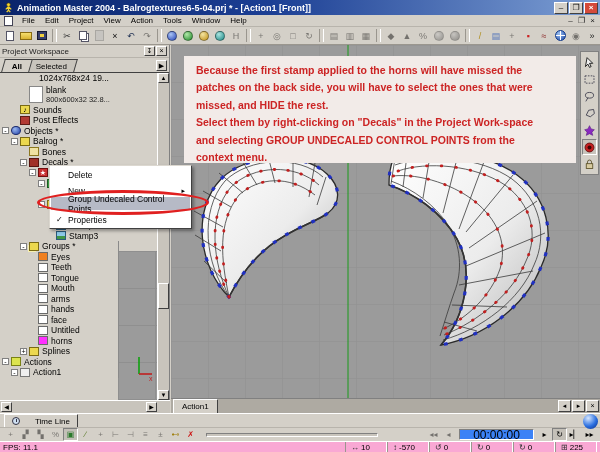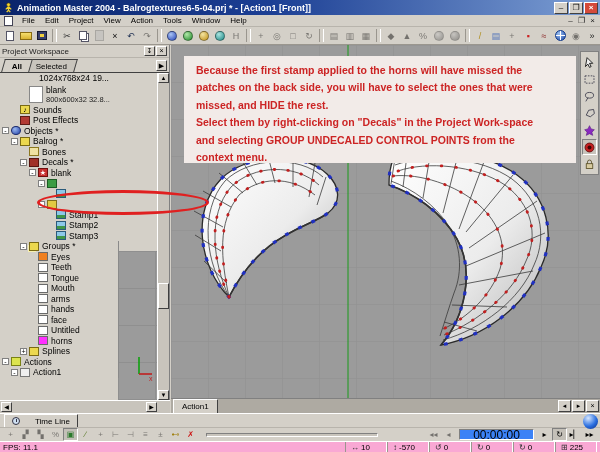--- a/index.html
+++ b/index.html
@@ -565,20 +565,38 @@
         <button class="sbtn" style="top:0">▲</button>
         <div class="vthumb"></div>
         <button class="sbtn" style="bottom:0">▼</button>
       </div>
       <div class="hscroll">
         <button class="sbtn" style="top:1px;left:1px">◀</button>
         <button class="sbtn" style="top:1px;left:146px">▶</button>
       </div>
     </div>
 
+    <div class="cmenu" id="cmenu">
+        <div class="citem">
+          <span>Delete</span>
+        </div>
+        <div class="csep"></div>
+        <div class="citem">
+          <span>New</span>
+          <span class="arrow">▸</span>
+        </div>
+        <div class="citem hl">
+          <span>Group Undecaled Control Points</span>
+        </div>
+        <div class="csep"></div>
+        <div class="citem">
+          <span class="mark">✓</span>
+          <span>Properties</span>
+        </div>
+      </div>
     <div class="rell"></div>
   </div>
 
   <div class="tltabs">
     <div class="tltab">
       <span class="clockic"></span>
       <span>Time Line</span>
     </div>
   </div>
 

